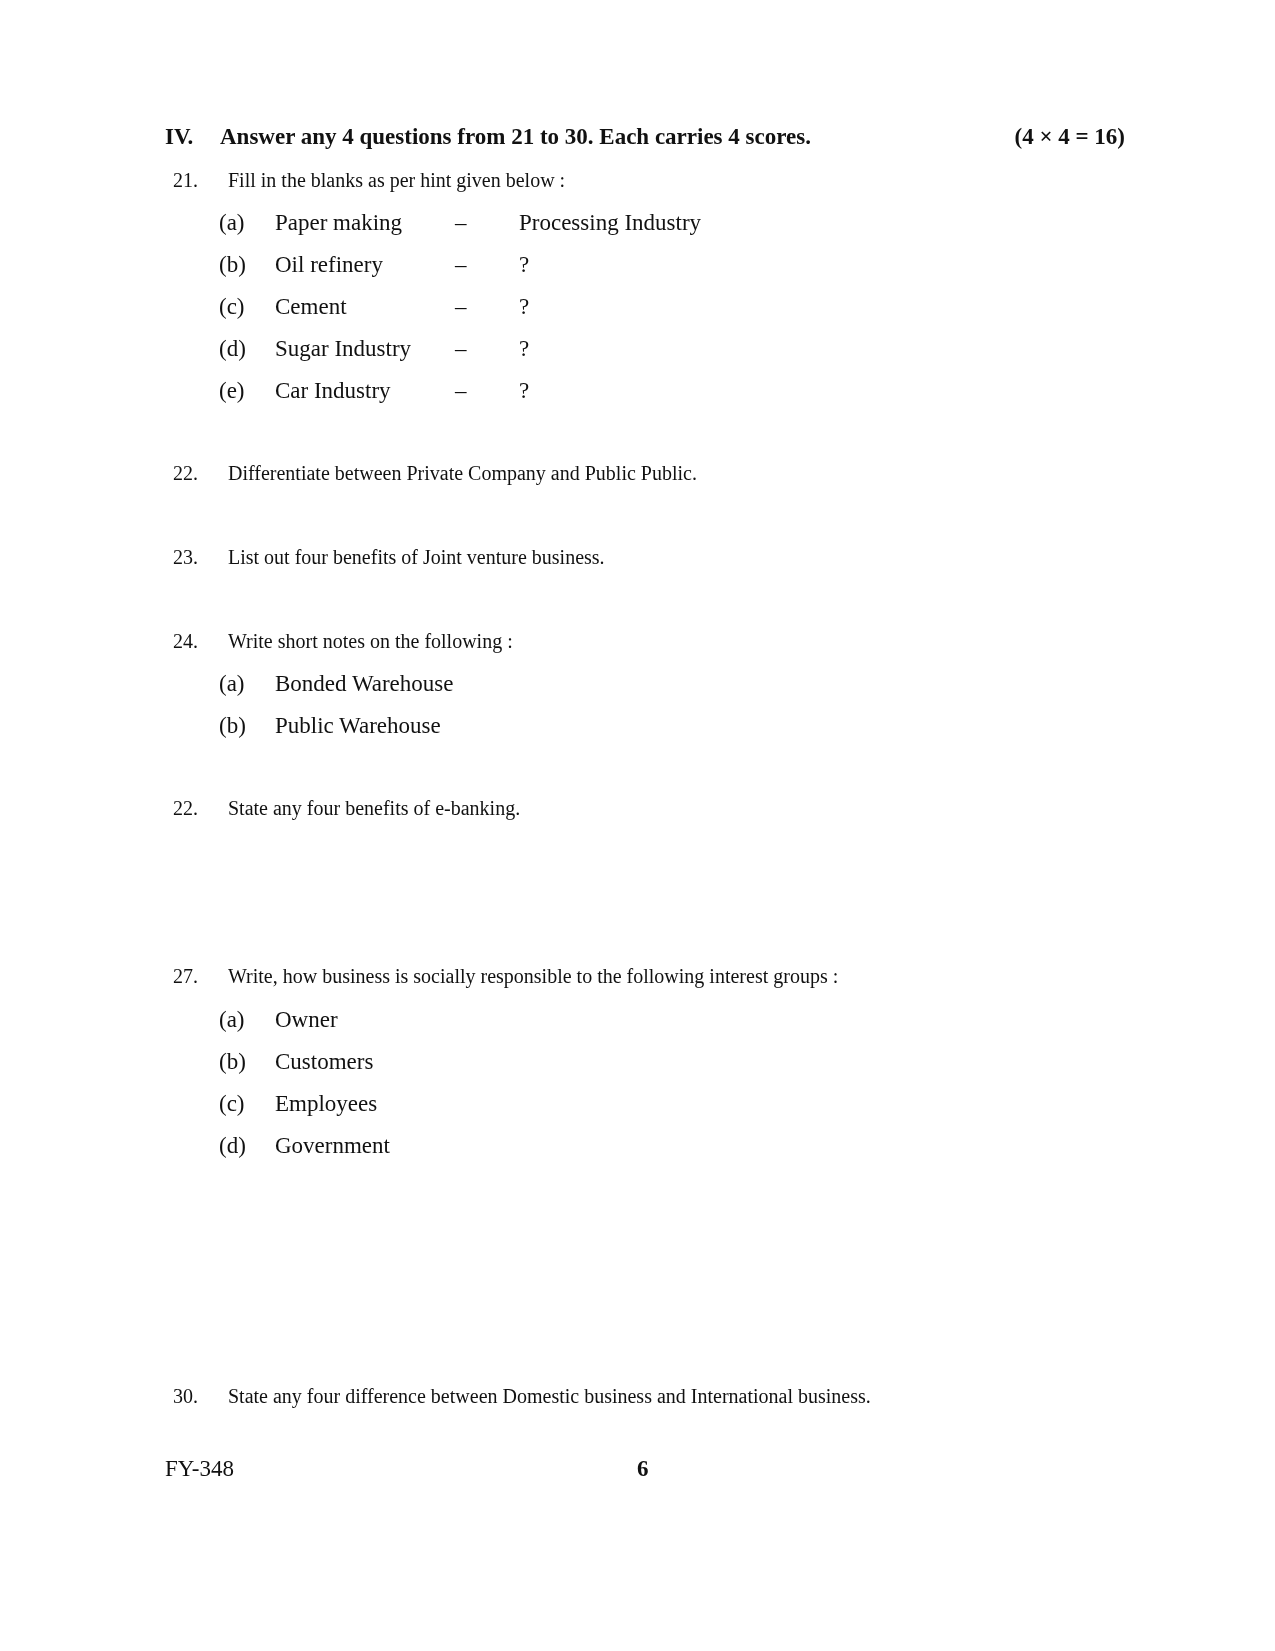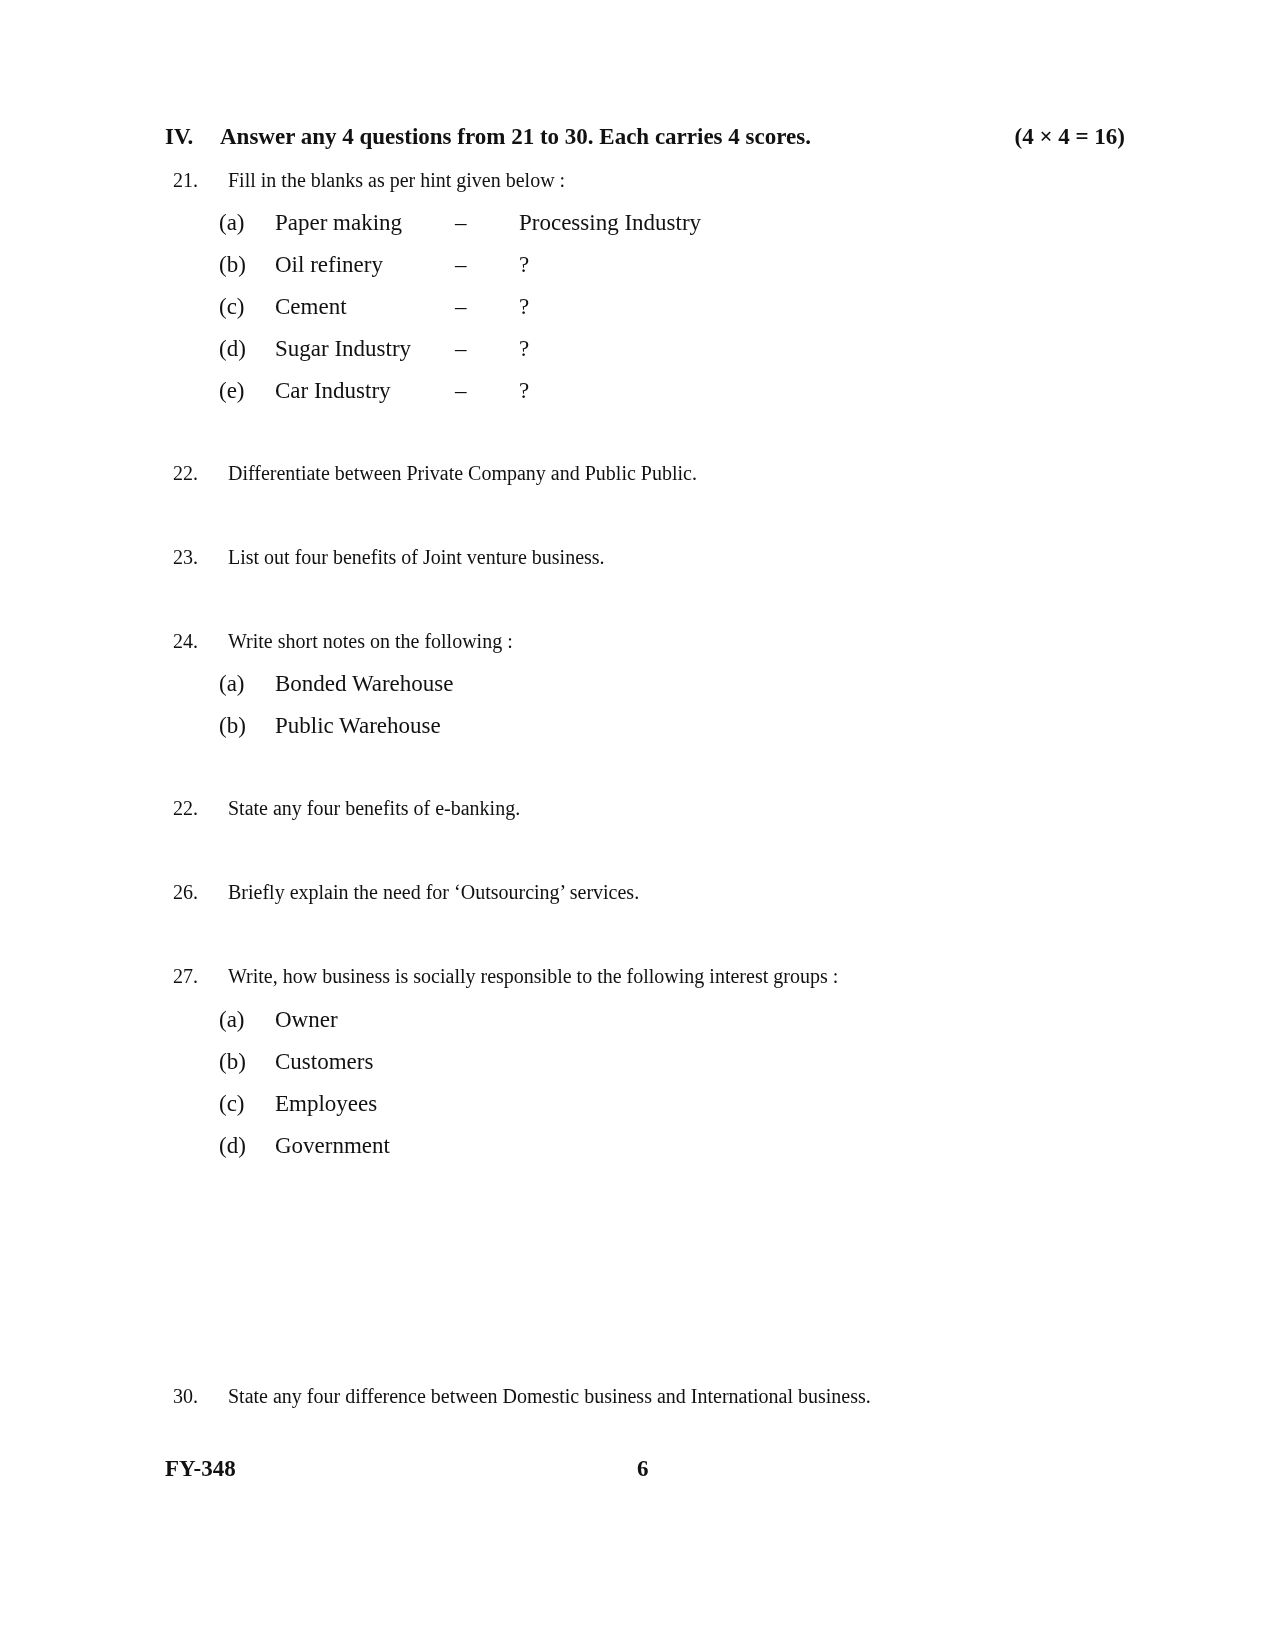--- a/index.html
+++ b/index.html
@@ -11,21 +11,21 @@
   .heading .text { flex: 1; }
   .heading .marks { white-space: nowrap; }
   .q { position: absolute; left: 149px; width: 1000px; font-size: 20px; display: flex; margin-left: 8px; }
   .q .num { width: 55px; }
   .q .qtext { flex: 1; }
   .sub { position: absolute; left: 203px; font-size: 23px; display: flex; }
   .sub .lbl { width: 56px; }
   .sub .item { width: 180px; }
   .sub .dash { width: 64px; }
   .sub .ans { }
-  .footer-code { position: absolute; left: 149px; top: 1456px; font-size: 23px; font-weight: bold; }
+  .footer-code { position: absolute; left: 149px; top: 1456px; font-size: 23px; font-weight: normal; }
   .footer-page { position: absolute; left: 621px; top: 1456px; font-size: 23px; font-weight: bold; }
 </style>
 </head>
 <body>
 
 <div class="page">
 
   <div class="heading">
     <span class="roman">IV.</span>
     <span class="text">Answer any 4 questions from 21 to 30. Each carries 4 scores.</span>
@@ -88,24 +88,20 @@
   <div class="sub" style="top:713px">
     <span class="lbl">(b)</span>
     <span class="item" style="width:auto">Public Warehouse</span>
   </div>
 
   <div class="q" style="top:797px">
     <span class="num">22.</span>
     <span class="qtext">State any four benefits of e-banking.</span>
   </div>
 
-  <div class="q" style="top:881px">
-    <span class="num">26.</span>
-    <span class="qtext">Briefly explain the need for ‘Outsourcing’ services.</span>
-  </div>
 
   <div class="q" style="top:965px">
     <span class="num">27.</span>
     <span class="qtext">Write, how business is socially responsible to the following interest groups :</span>
   </div>
   <div class="sub" style="top:1007px">
     <span class="lbl">(a)</span>
     <span class="item" style="width:auto">Owner</span>
   </div>
   <div class="sub" style="top:1049px">

